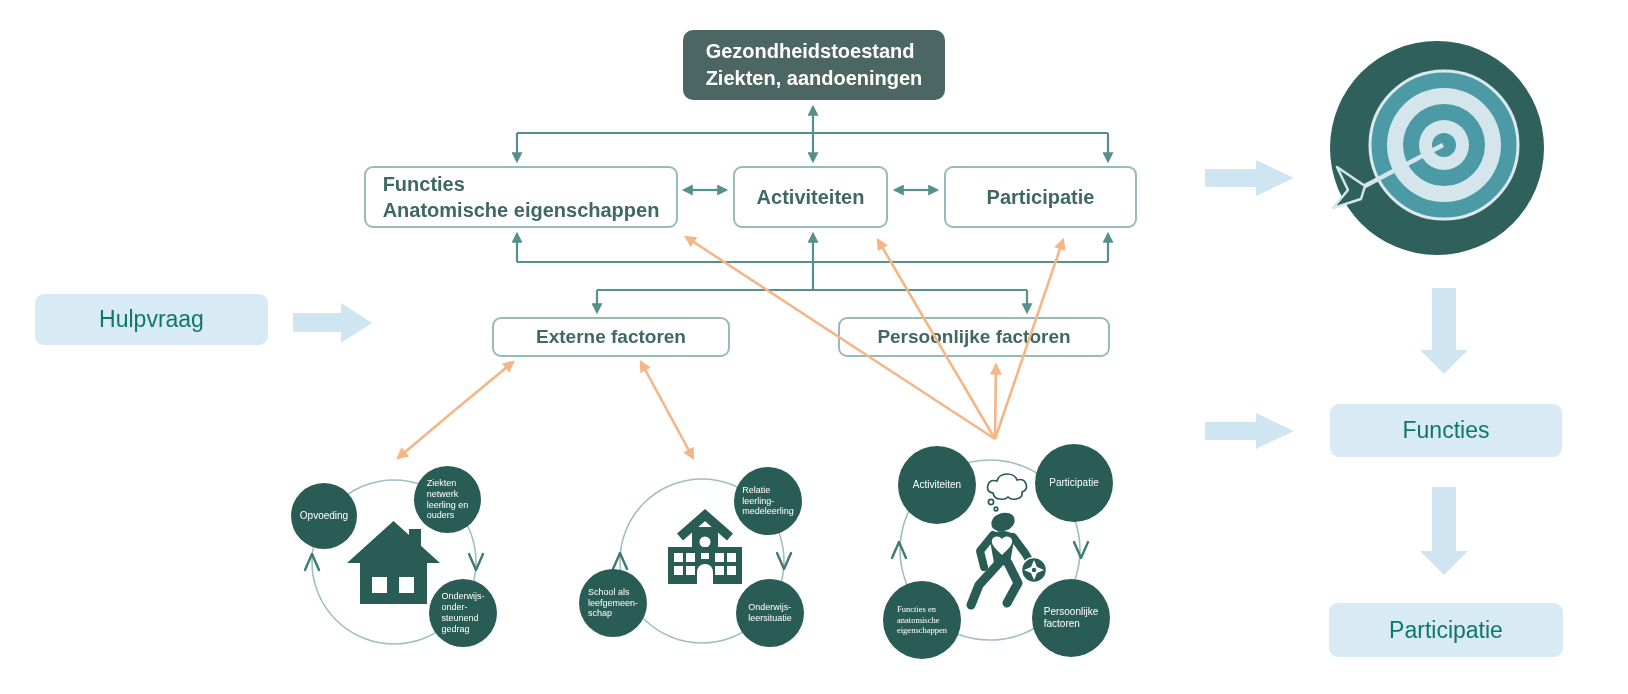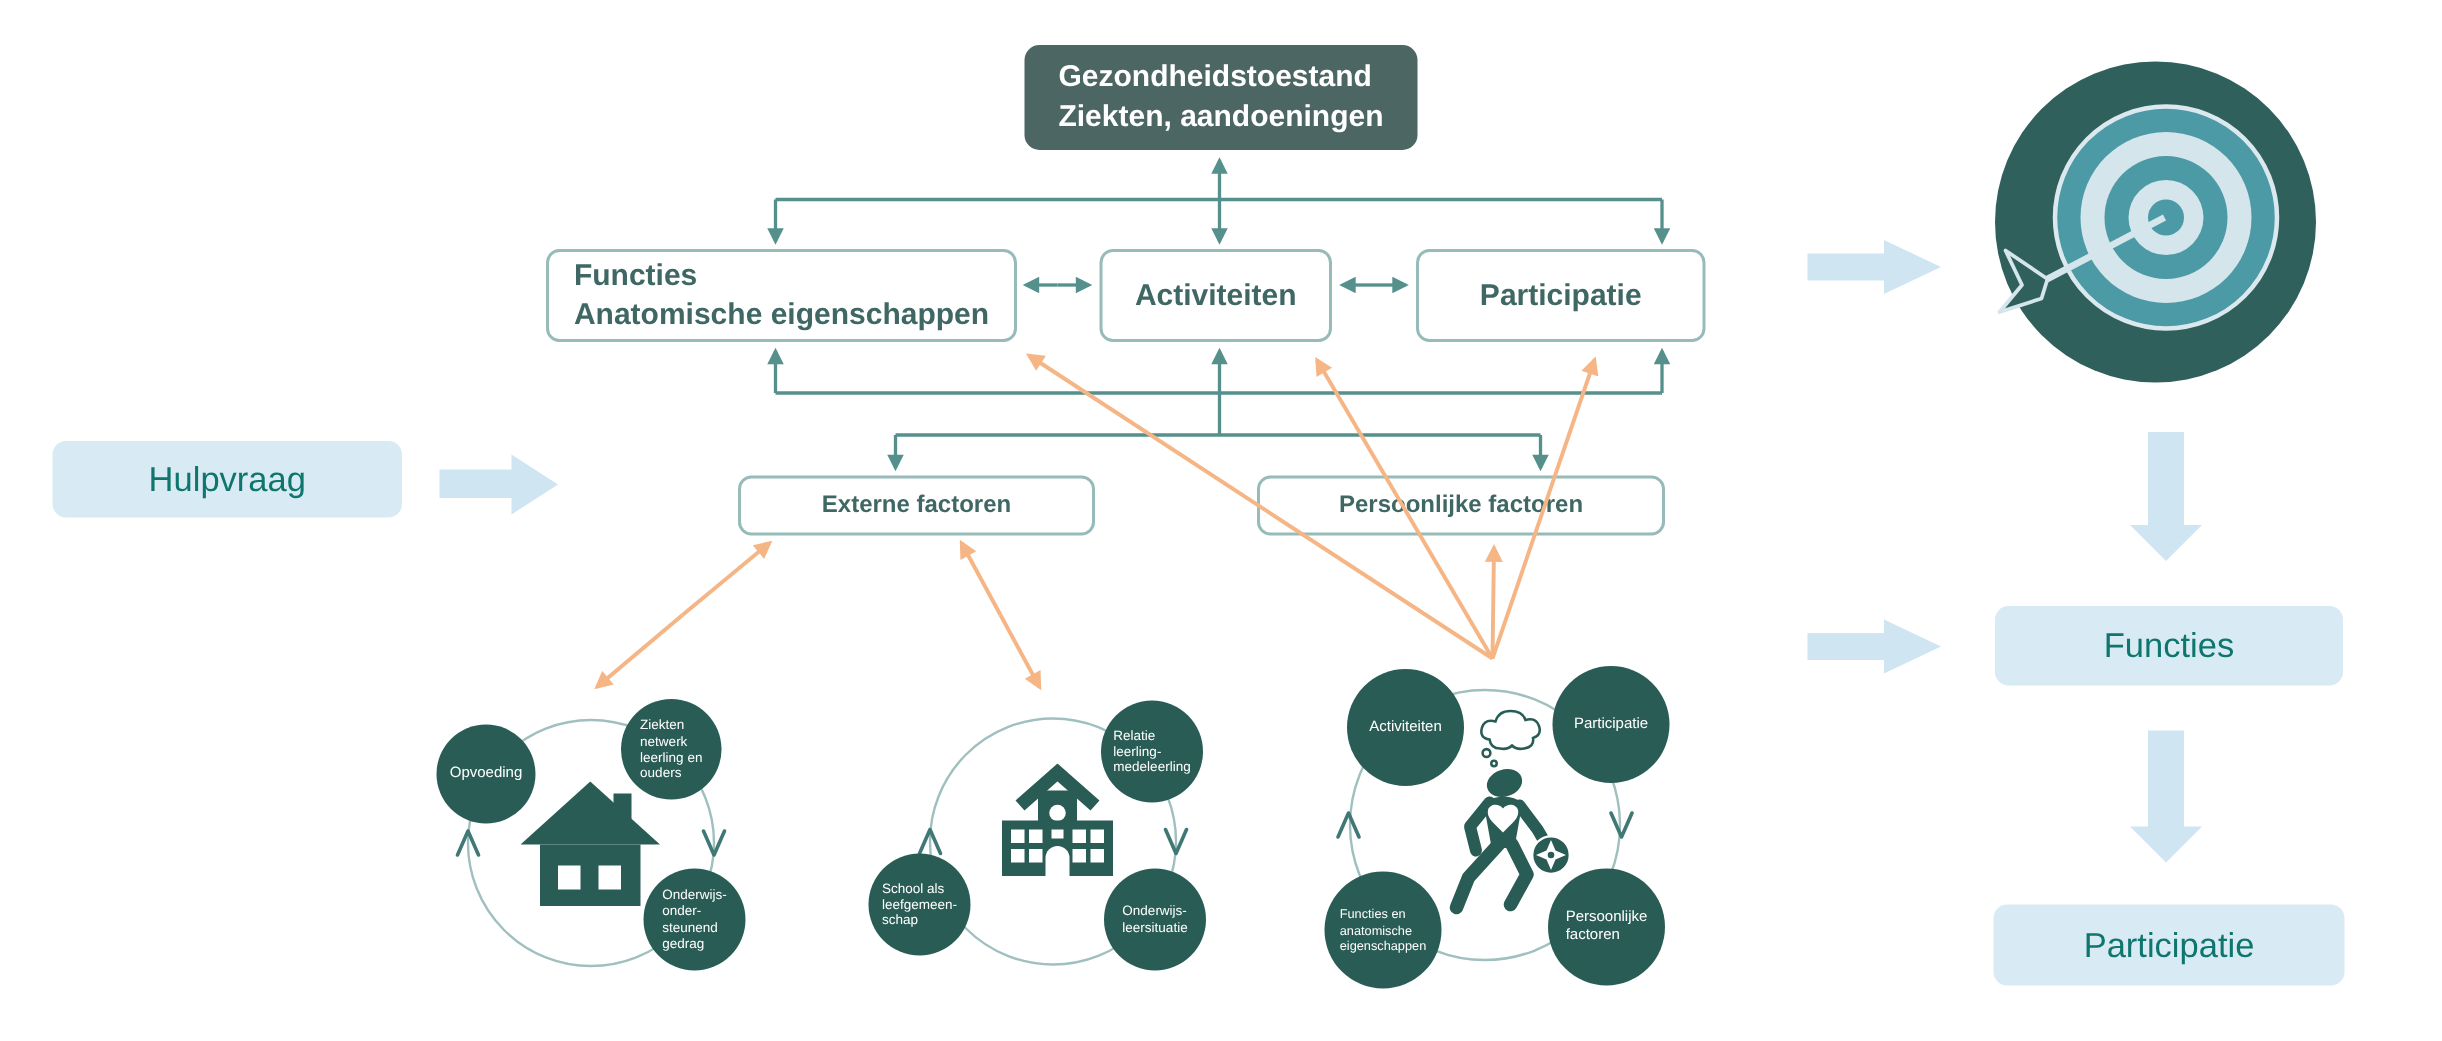--- a/index.html
+++ b/index.html
@@ -8,21 +8,21 @@
     font-family:"Liberation Sans","DejaVu Sans",sans-serif;
   }
   .layer{position:absolute;left:0;top:0;width:1628px;height:694px;}
   .layer.connectors{z-index:1;}
   .layer.orange{z-index:3;pointer-events:none;}
   .node{position:absolute;z-index:2;display:flex;align-items:center;justify-content:center;
         white-space:pre-line;box-sizing:border-box;}
   .darkbox{background:#4c6663;color:#ffffff;border-radius:10px;font-size:20px;font-weight:600;line-height:1.35;}
   .icfbox{background:#ffffff;border:2px solid #96bbb8;border-radius:9px;color:#3f6865;
           font-size:20px;font-weight:600;line-height:1.3;}
-  .icfbox.small{font-size:16px;}
+  .icfbox.small{font-size:19px;}
   .flowbox{background:#d8eaf4;border-radius:9px;color:#0f766e;font-size:23px;font-weight:400;}
   .circle{border-radius:50%;background:#2a5c56;color:#ffffff;font-weight:400;line-height:1.22;z-index:2;}
   .fs10{font-size:10px;}
   .fs9{font-size:9px;}
   .fs85{font-size:8.5px;}
   .icon{position:absolute;z-index:2;}
 </style>
 </head>
 <body>
 
@@ -110,21 +110,21 @@
 leerling-
 medeleerling</div>
   <div class="node circle fs9" style="left:736px;top:579px;width:68px;height:68px;">Onderwijs-
 leersituatie</div>
   <div class="node circle fs9" style="left:579px;top:569px;width:68px;height:68px;">School als
 leefgemeen-
 schap</div>
 
   <div class="node circle fs10" style="left:898px;top:446px;width:78px;height:78px;">Activiteiten</div>
   <div class="node circle fs10" style="left:1035px;top:444px;width:78px;height:78px;">Participatie</div>
-  <div class="node circle fs85" style="left:883px;top:581px;width:78px;height:78px;">Functies en
+  <div class="node circle fs85" style="left:883px;top:581px;width:78px;height:78px;font-family:Liberation Serif, serif;">Functies en
 anatomische
 eigenschappen</div>
   <div class="node circle fs10" style="left:1032px;top:579px;width:78px;height:78px;">Persoonlijke
 factoren</div>
 
   <svg class="icon" style="left:347px;top:521px;" width="93" height="83" viewBox="0 0 93 83">
     <rect x="62" y="8" width="12" height="22" fill="#2a5c56"></rect>
     <polygon points="46.5,0 93,42 0,42" fill="#2a5c56"></polygon>
     <rect x="13" y="42" width="67" height="41" fill="#2a5c56"></rect>
     <rect x="25" y="56" width="15" height="16" fill="#ffffff"></rect>

